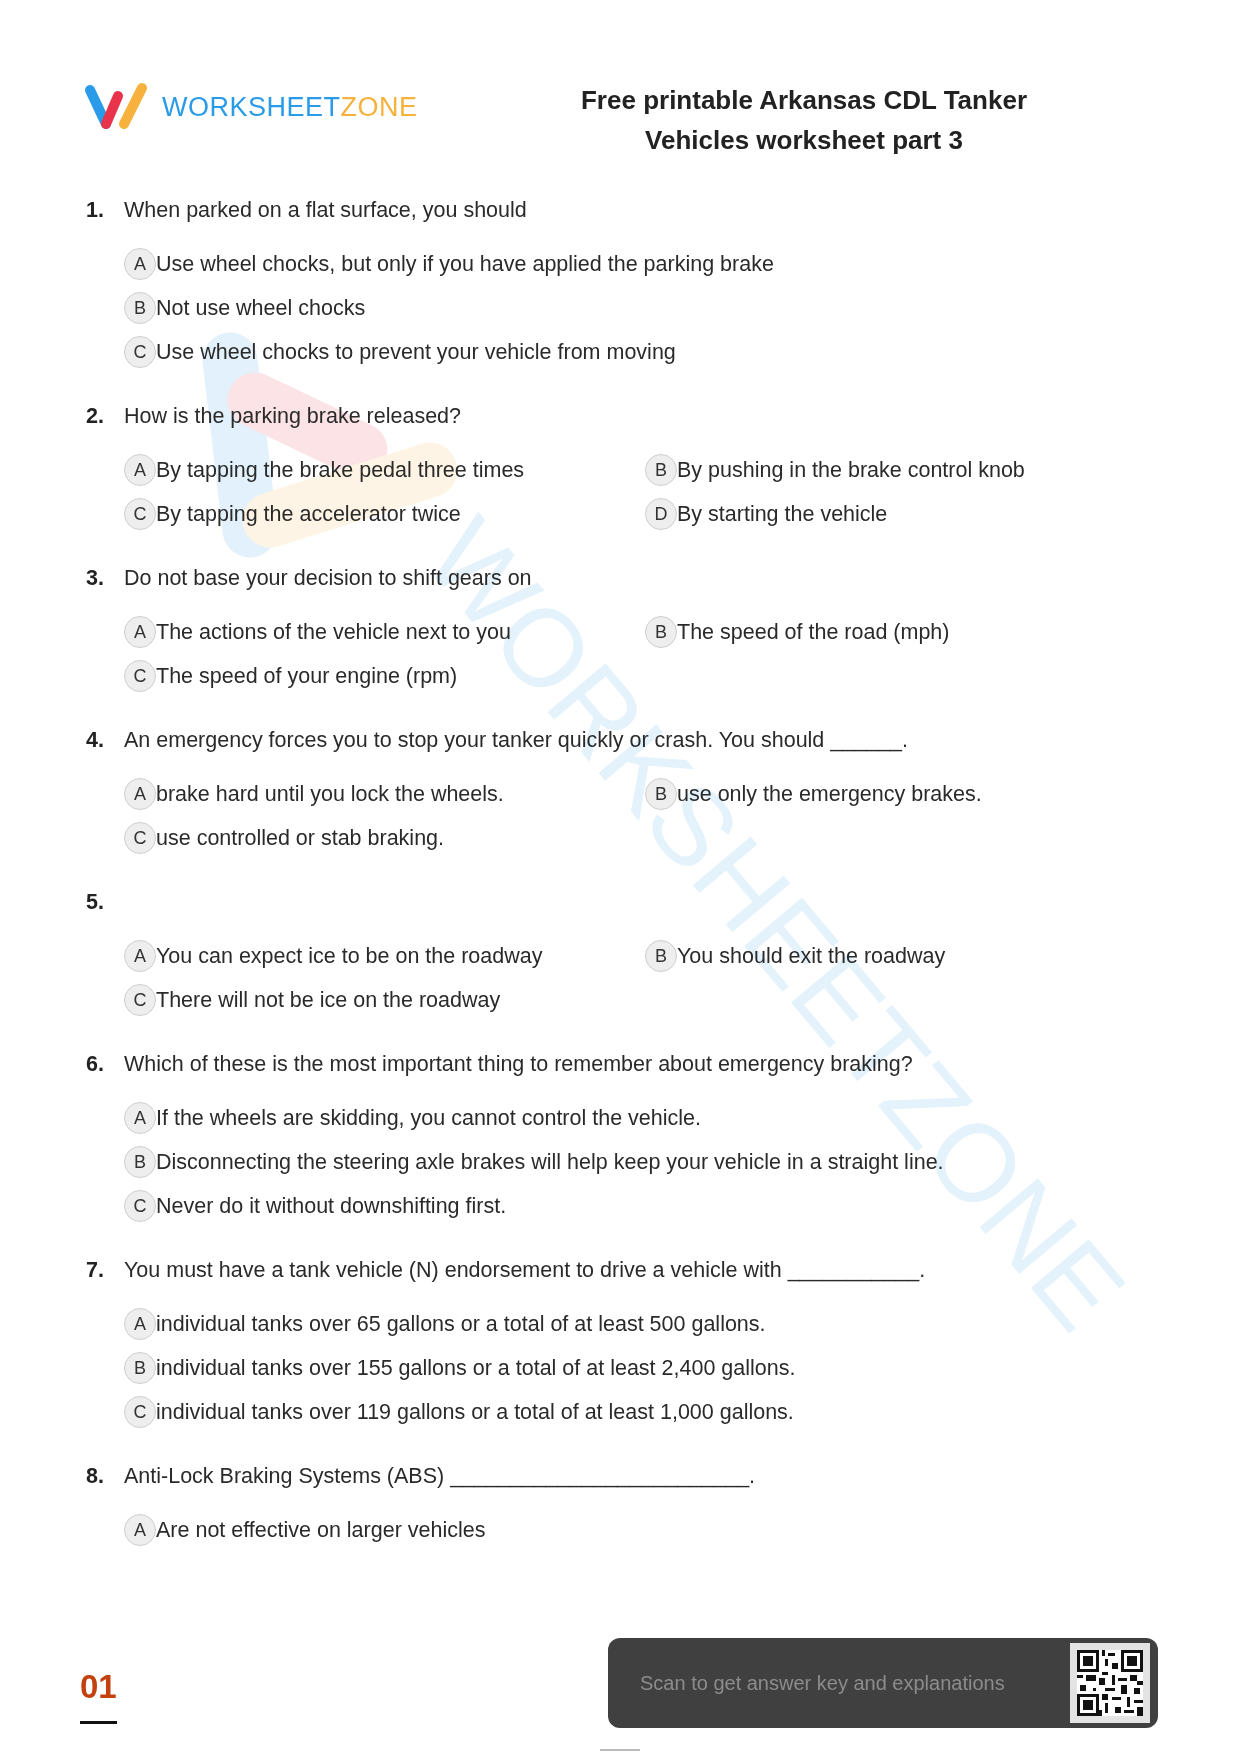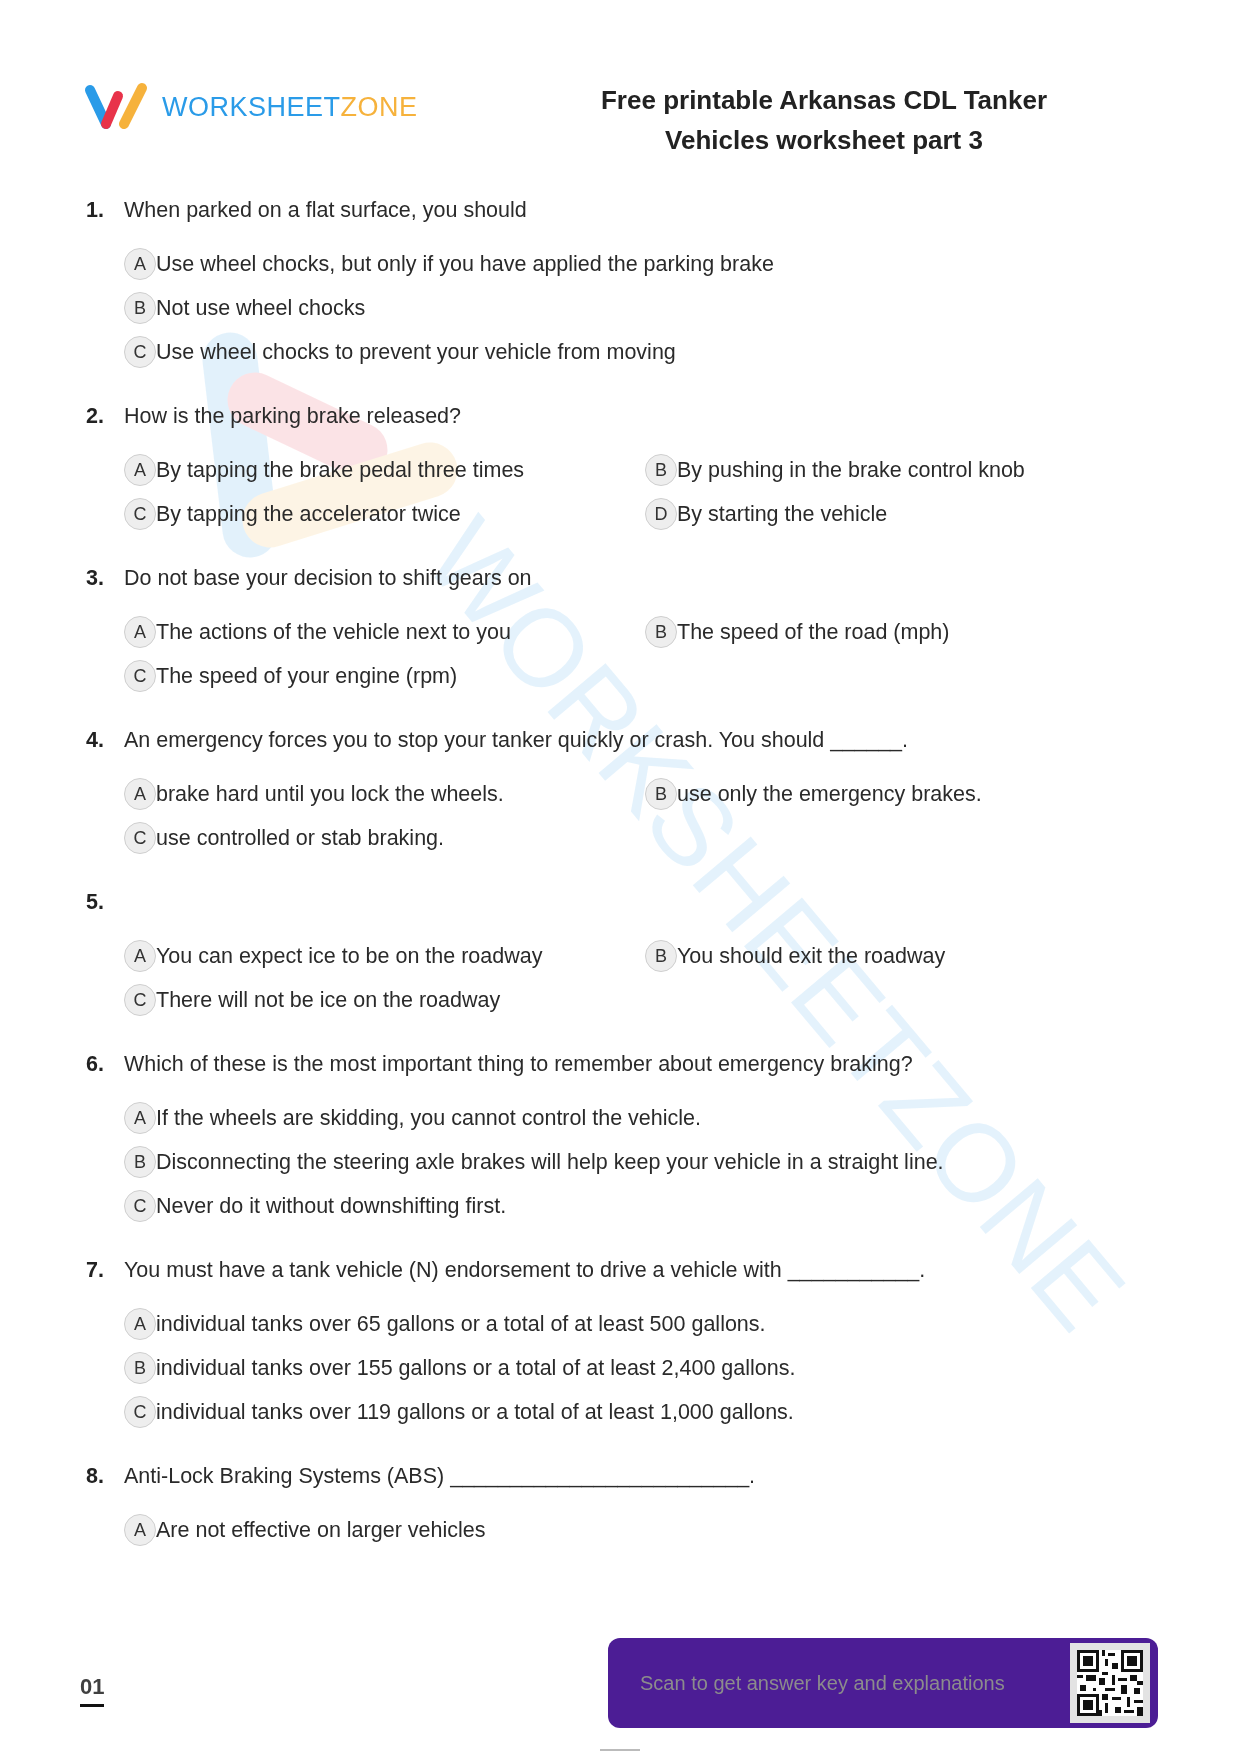--- a/index.html
+++ b/index.html
@@ -11,51 +11,51 @@
     .watermark { position: absolute; left: 0; top: 0; width: 1239px; height: 1754px; pointer-events: none; z-index: 0; }
     .content { position: absolute; left: 0; top: 0; width: 1239px; height: 1754px; z-index: 1; }
 
     .logo { position: absolute; left: 82px; top: 82px; height: 50px; display: flex; align-items: center; }
     .logo svg { width: 70px; height: 50px; }
     .logo-text { margin-left: 10px; font-size: 27px; letter-spacing: 0.5px; font-weight: normal; }
     .logo-text .blue { color: #2a9be8; }
     .logo-text .orange { color: #f6b23c; }
 
     .title {
-      position: absolute; left: 564px; top: 80px; width: 520px;
+      position: absolute; left: 544px; top: 80px; width: 520px;
       text-align: center; font-size: 26px; font-weight: bold; line-height: 40px; color: #222;
     }
 
     .question { position: absolute; left: 86px; width: 1080px; }
     .q-line { display: flex; align-items: baseline; font-size: 21.5px; height: 30px; }
     .q-num { width: 38px; font-weight: bold; color: #222; }
     .q-text { color: #2a2a2a; }
     .options { margin-left: 38px; margin-top: 14px; }
     .opt-row { display: flex; height: 44px; align-items: center; }
     .opt { display: flex; align-items: center; width: 563px; }
     .badge {
       width: 32px; height: 32px; border-radius: 50%;
       background: #eeeeee; border: 1px solid #cfcfcf; box-sizing: border-box;
       display: flex; align-items: center; justify-content: center;
       font-size: 18px; color: #333; flex: 0 0 32px;
     }
     .opt-text { font-size: 21.5px; color: #2a2a2a; white-space: nowrap; }
 
     .footer-box {
       position: absolute; left: 608px; top: 1638px; width: 550px; height: 90px;
-      background: #4c1d95; border-radius: 12px; display: flex; align-items: center;
+      background: #404040; border-radius: 12px; display: flex; align-items: center;
     }
     .footer-text { margin-left: 32px; font-size: 20px; color: #8c8c8c; }
     .qr {
       position: absolute; right: 8px; top: 5px; width: 80px; height: 80px; background: #e3e3e3;
       display: flex; align-items: center; justify-content: center;
     }
     .page-num {
-      position: absolute; left: 80px; top: 1672px; font-size: 22px; font-weight: bold; color: #404040;
-      border-bottom: 3px solid #111; line-height: 30px; padding-bottom: 2px;
+      position: absolute; left: 80px; top: 1672px; font-size: 33px; font-weight: bold; color: #c2410c;
+      border-bottom: 3px solid #111; line-height: 30px; padding-bottom: 19px;
     }
     .bottom-line { position: absolute; left: 600px; top: 1749px; width: 40px; height: 2px; background: #bbbbbb; }
   </style>
 </head>
 <body>
 
 <svg class="watermark" viewBox="0 0 1239 1754">
   <g opacity="0.13">
     <line x1="230" y1="360" x2="250" y2="530" stroke="#2a9be8" stroke-width="55" stroke-linecap="round"></line>
     <line x1="255" y1="400" x2="360" y2="450" stroke="#e8334a" stroke-width="55" stroke-linecap="round"></line>

